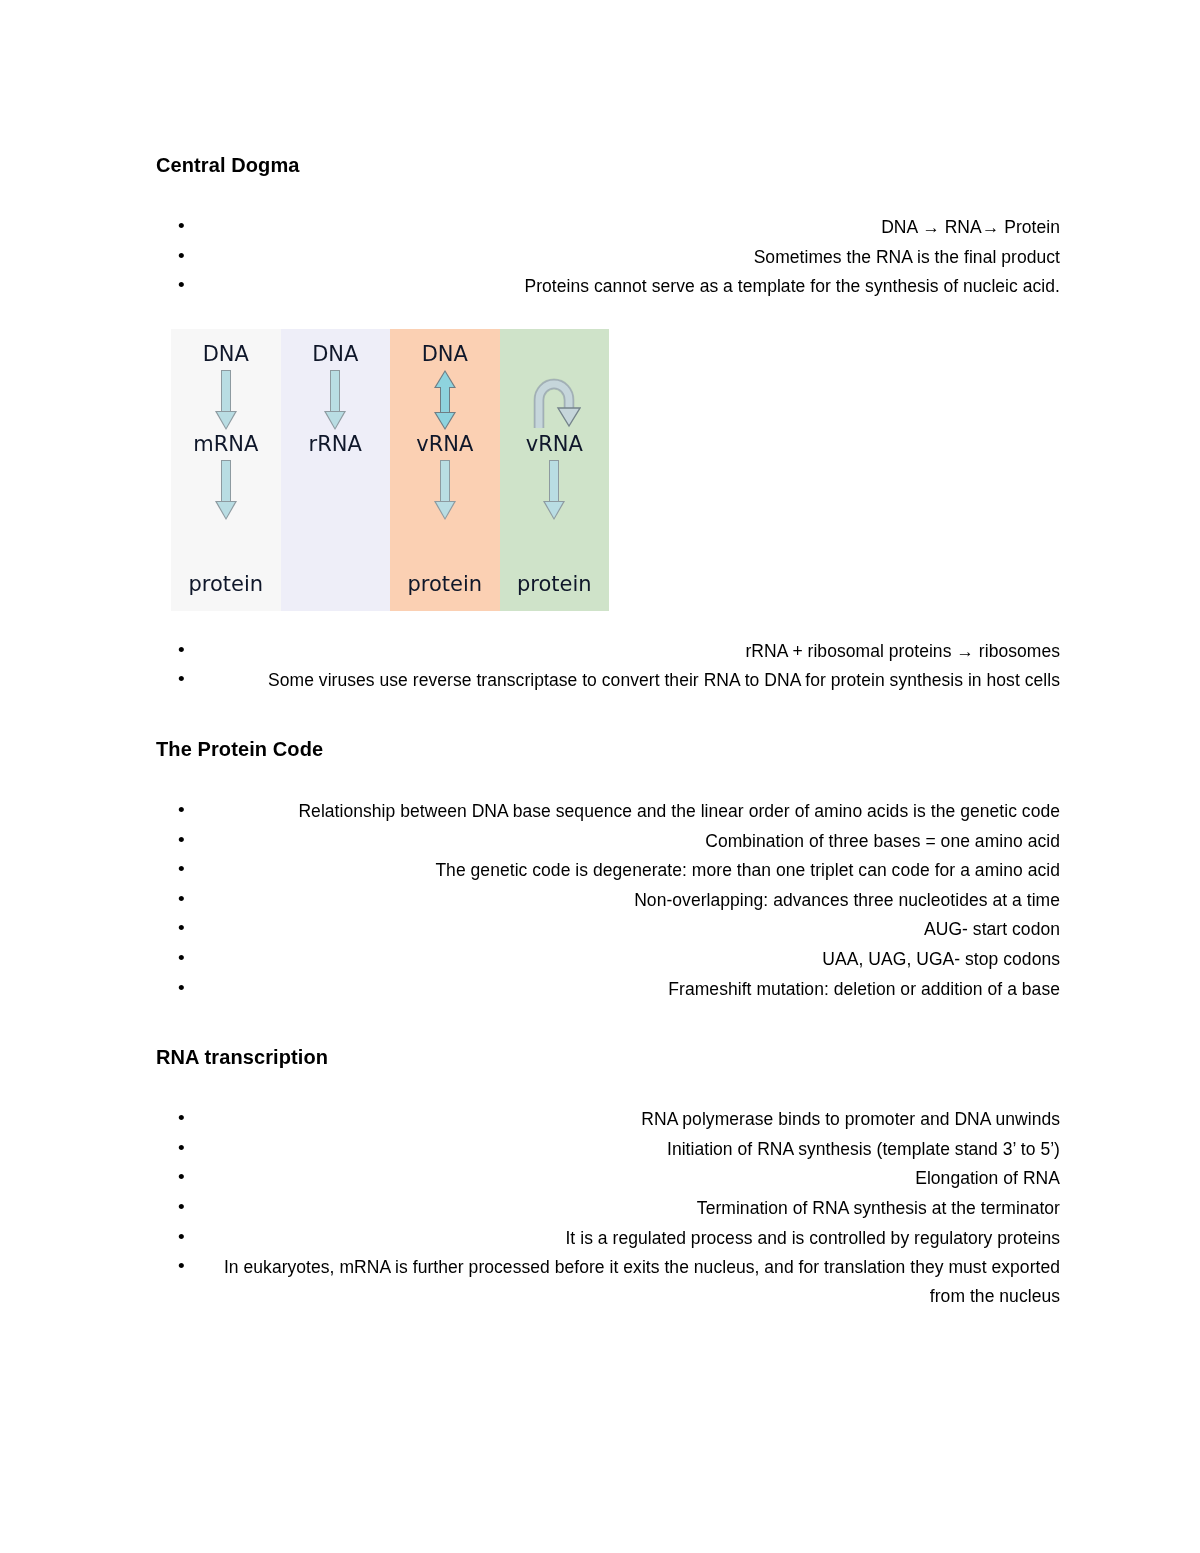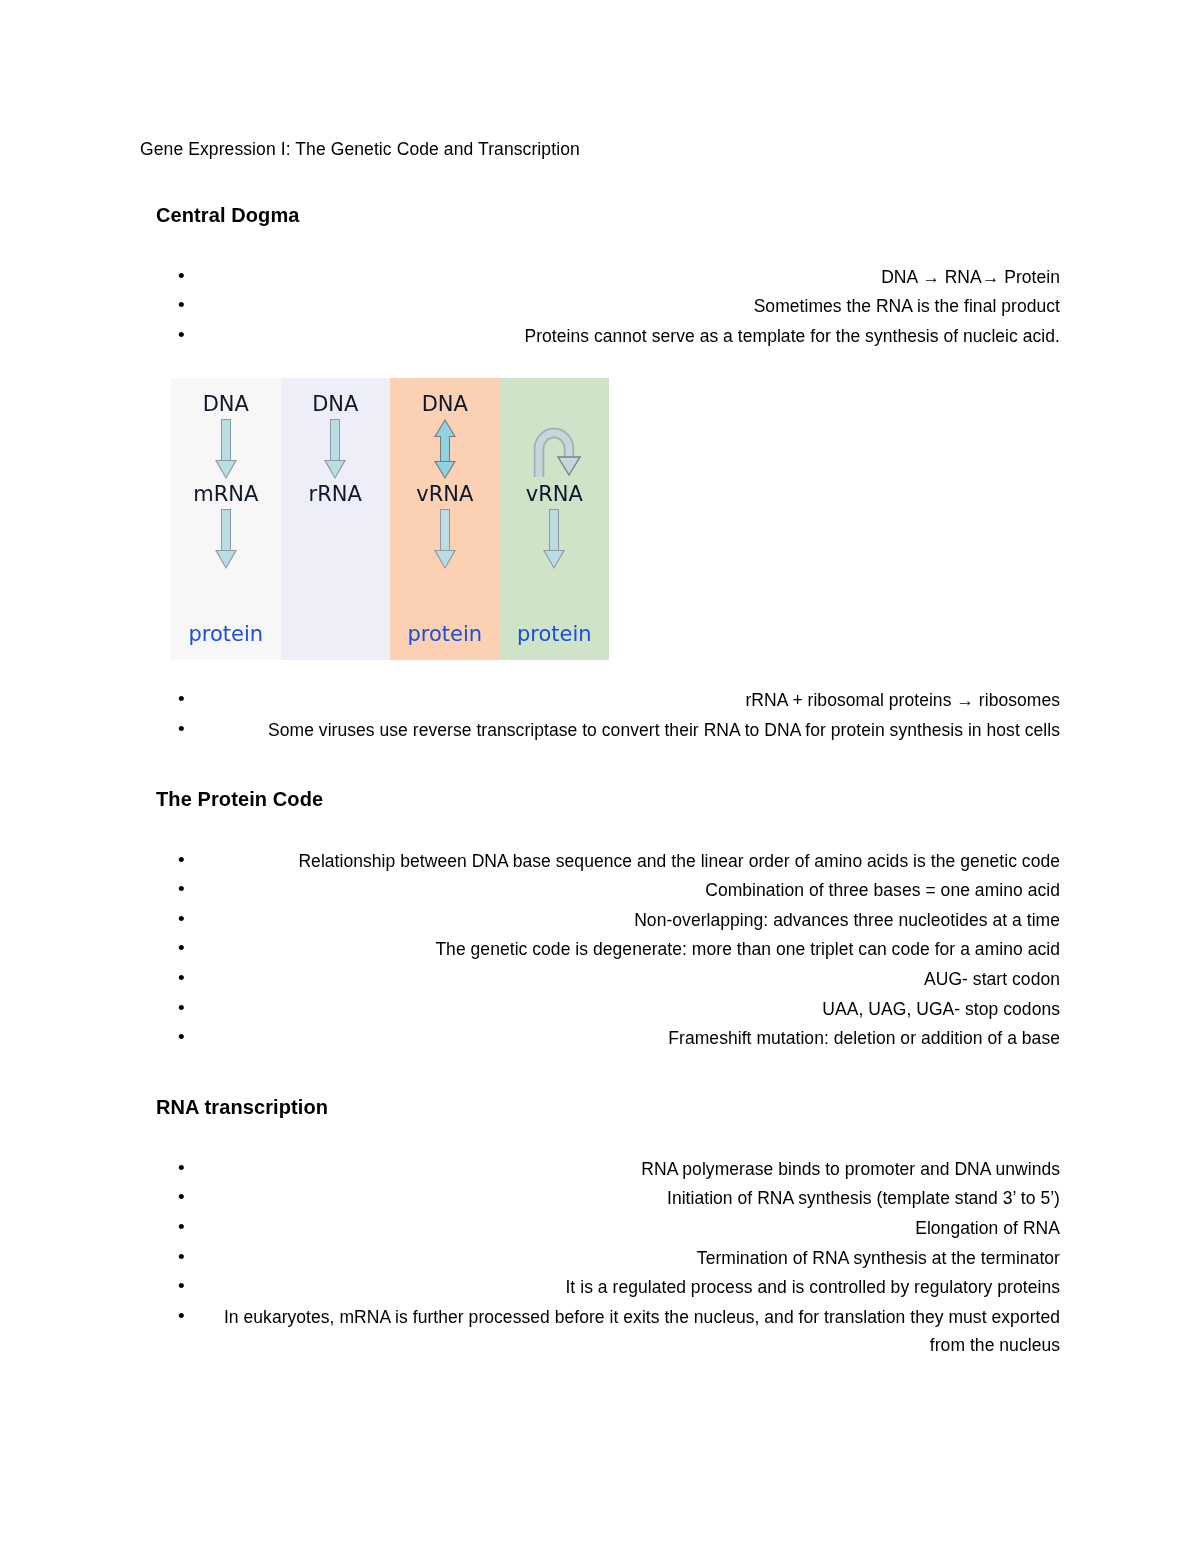--- a/index.html
+++ b/index.html
@@ -210,35 +210,34 @@
   }
 
   .arrow-loop { width: 54px; height: 60px; display:block; }
 
   .fig-spacer { flex: 1 1 auto; }
 
   .fig-bottom-label {
     font-family: "DejaVu Sans", sans-serif;
     font-size: 21px;
     line-height: 1;
-    color: #1d4ed8;
+    color: #0f172a;
     padding-bottom: 14px;
     height: 24px;
     display: flex;
     align-items: center;
   }
   .fig-bottom-empty { height: 24px; padding-bottom: 14px; }
 </style>
 </head>
 <body>
 
 <div class="page">
   <div class="content">
 
-    <p class="doc-title">Gene Expression I: The Genetic Code and Transcription</p>
 
     <div class="section-head-wrap">
       <span class="section-head">Central Dogma</span>
     </div>
 
     <ul class="bullets">
       <li>DNA → RNA→ Protein</li>
       <li>Sometimes the RNA is the final product</li>
       <li>Proteins cannot serve as a template for the synthesis of nucleic acid.</li>
     </ul>
@@ -327,22 +326,22 @@
 
     <div class="gap-after-list"></div>
 
     <div class="section-head-wrap">
       <span class="section-head">The Protein Code </span>
     </div>
 
     <ul class="bullets">
       <li>Relationship between DNA base sequence and the linear order of amino acids is the genetic code</li>
       <li>Combination of three bases = one amino acid</li>
+      <li>The genetic code is degenerate: more than one triplet can code for a amino acid</li>
       <li>Non-overlapping: advances three nucleotides at a time</li>
-      <li>The genetic code is degenerate: more than one triplet can code for a amino acid</li>
       <li>AUG- start codon</li>
       <li>UAA, UAG, UGA- stop codons</li>
       <li>Frameshift mutation: deletion or addition of a base</li>
     </ul>
 
     <div class="gap-after-list"></div>
 
     <div class="section-head-wrap">
       <span class="section-head">RNA transcription</span>
     </div>

